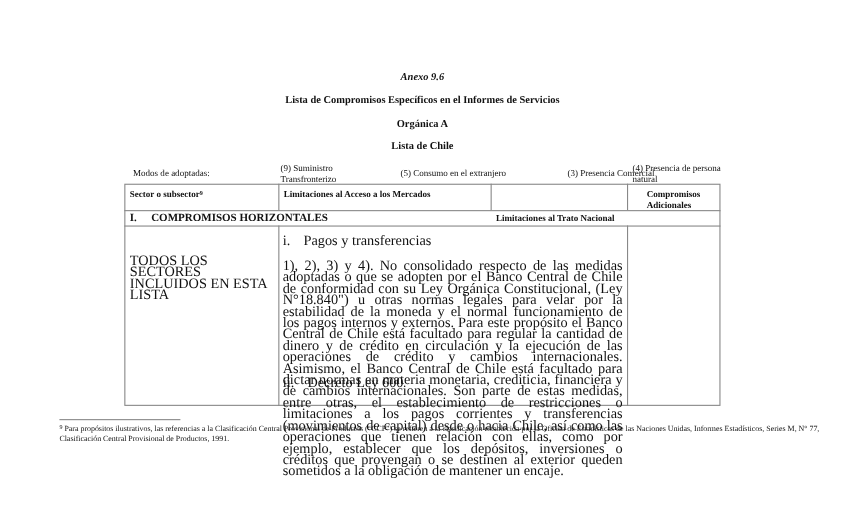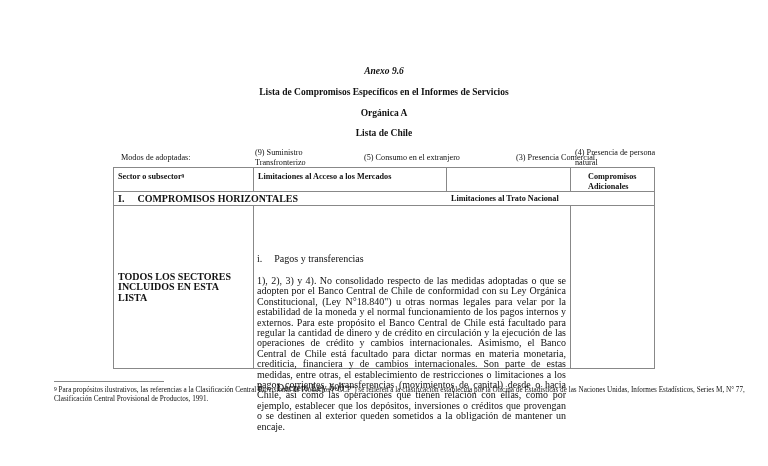--- a/index.html
+++ b/index.html
@@ -12,21 +12,21 @@
   .modes-label { left: 121px; top: 153px; }
   .mode1 { left: 255px; top: 148px; width: 90px; }
   .mode2 { left: 364px; top: 153px; }
   .mode3 { left: 516px; top: 153px; }
   .mode4 { left: 575px; top: 148px; width: 90px; }
 
   .tbl { position: absolute; left: 113px; top: 167px; width: 542px; height: 202px; border: 1px solid #888; box-sizing: border-box; }
   .line-h { position: absolute; height: 1px; background: #888; }
   .line-v { position: absolute; width: 1px; background: #888; }
   .hdr { position: absolute; font-weight: bold; font-size: 8.2px; line-height: 10px; }
-  .body-text { position: absolute; font-size: 10px; line-height: 10.4px; text-align: justify; margin-top: 40px; }
+  .body-text { position: absolute; font-size: 13px; line-height: 10.4px; text-align: justify; }
   sup { font-size: 5.5px; vertical-align: top; position: relative; top: -1px; }
   .fn-rule { position: absolute; left: 54px; top: 381px; width: 110px; height: 1px; background: #888; }
   .footnote { position: absolute; left: 54px; top: 386px; width: 700px; font-size: 7.2px; line-height: 9.4px; }
 </style>
 </head>
 <body>
 
 <div class="center" style="top:66px;font-style:italic;">Anexo 9.6</div>
 <div class="center" style="top:87px;">Lista de Compromisos Específicos en el Informes de Servicios</div>
 <div class="center" style="top:108px;">Orgánica A</div>
@@ -51,21 +51,21 @@
 <div class="line-v" style="left:253px; top:205px; height:164px;"></div>
 <div class="line-v" style="left:570px; top:205px; height:164px;"></div>
 
 <div class="hdr" style="left:118px; top:172px;"><span>Sector o subsector</span><sup>9</sup></div>
 <div class="hdr" style="left:258px; top:172px;">Limitaciones al Acceso a los Mercados</div>
 <div class="hdr" style="left:451px; top:172px;margin-top:22px;">Limitaciones al Trato Nacional</div>
 <div class="hdr" style="left:588px; top:172px; width:76px;">Compromisos Adicionales</div>
 
 <div class="hdr" style="left:118px; top:194px; font-size:10px;"><span>I.</span><span style="display:inline-block; width:13px;"></span><span>COMPROMISOS HORIZONTALES</span></div>
 
-<div class="body-text" style="left:118px; top:232px; width:132px; text-align:left;font-weight:bold;">TODOS LOS SECTORES INCLUIDOS EN ESTA LISTA</div>
+<div class="body-text" style="left:118px; top:232px; width:132px; text-align:left;">TODOS LOS SECTORES INCLUIDOS EN ESTA LISTA</div>
 
 <div class="body-text" style="left:257px; top:214px;"><span>i.</span><span style="display:inline-block; width:12px;"></span><span>Pagos y transferencias</span></div>
 
 <div class="body-text" style="left:257px; top:236px; width:309px;">1), 2), 3) y 4). No consolidado respecto de las medidas adoptadas o que se adopten por el Banco Central de Chile de conformidad con su Ley Orgánica Constitucional, (Ley N°18.840") u otras normas legales para velar por la estabilidad de la moneda y el normal funcionamiento de los pagos internos y externos. Para este propósito el Banco Central de Chile está facultado para regular la cantidad de dinero y de crédito en circulación y la ejecución de las operaciones de crédito y cambios internacionales. Asimismo, el Banco Central de Chile está facultado para dictar normas en materia monetaria, crediticia, financiera y de cambios internacionales. Son parte de estas medidas, entre otras, el establecimiento de restricciones o limitaciones a los pagos corrientes y transferencias (movimientos de capital) desde o hacia Chile, así como las operaciones que tienen relación con ellas, como por ejemplo, establecer que los depósitos, inversiones o créditos que provengan o se destinen al exterior queden sometidos a la obligación de mantener un encaje.</div>
 
 <div class="body-text" style="left:257px; top:343px;"><span>ii.</span><span style="display:inline-block; width:12px;"></span><span>Decreto Ley 600</span></div>
 
 <div class="fn-rule"></div>
 <div class="footnote"><sup>9</sup> <span>Para propósitos ilustrativos, las referencias a la Clasificación Central Provisional de Productos (“CCP”) se refieren a la clasificación establecida por la Oficina de Estadísticas de las Naciones Unidas, Informes Estadísticos, Series M, N° 77, Clasificación Central Provisional de Productos, 1991.</span></div>
 

